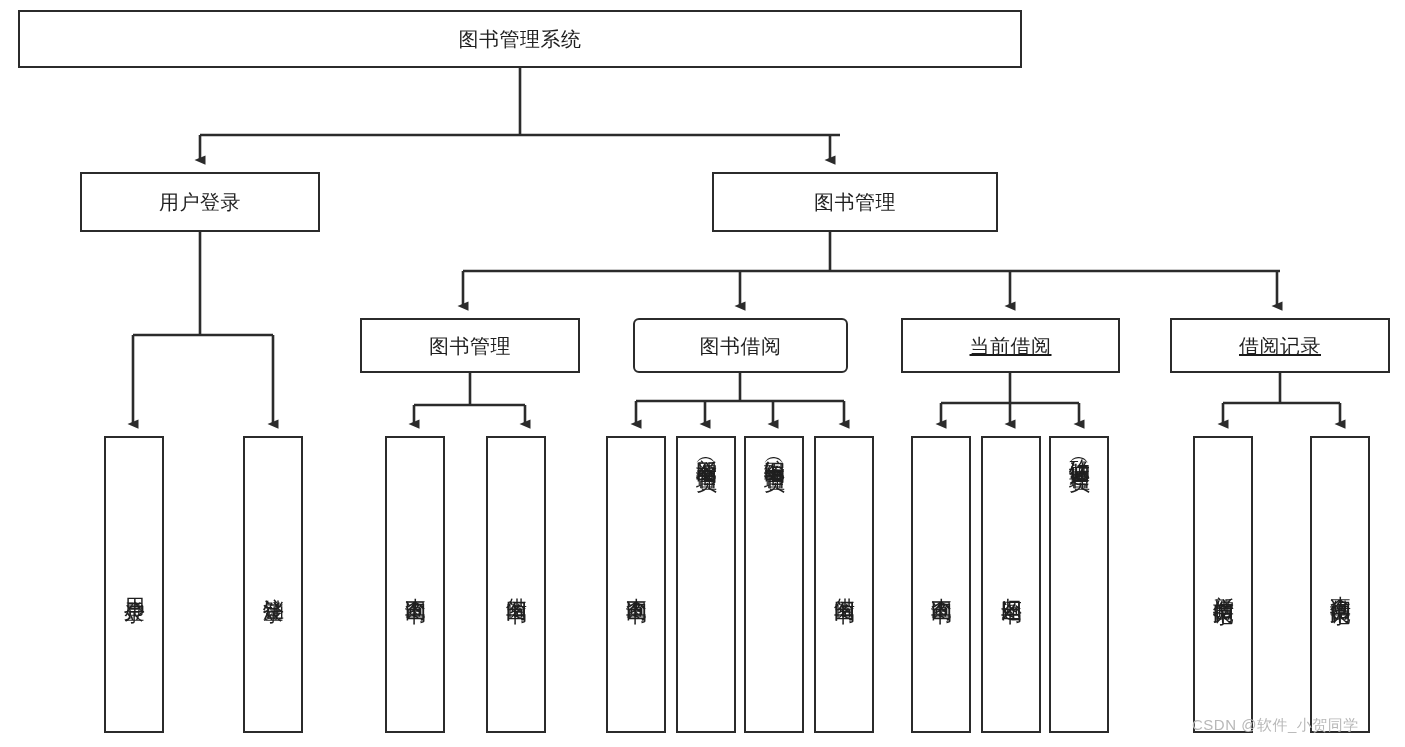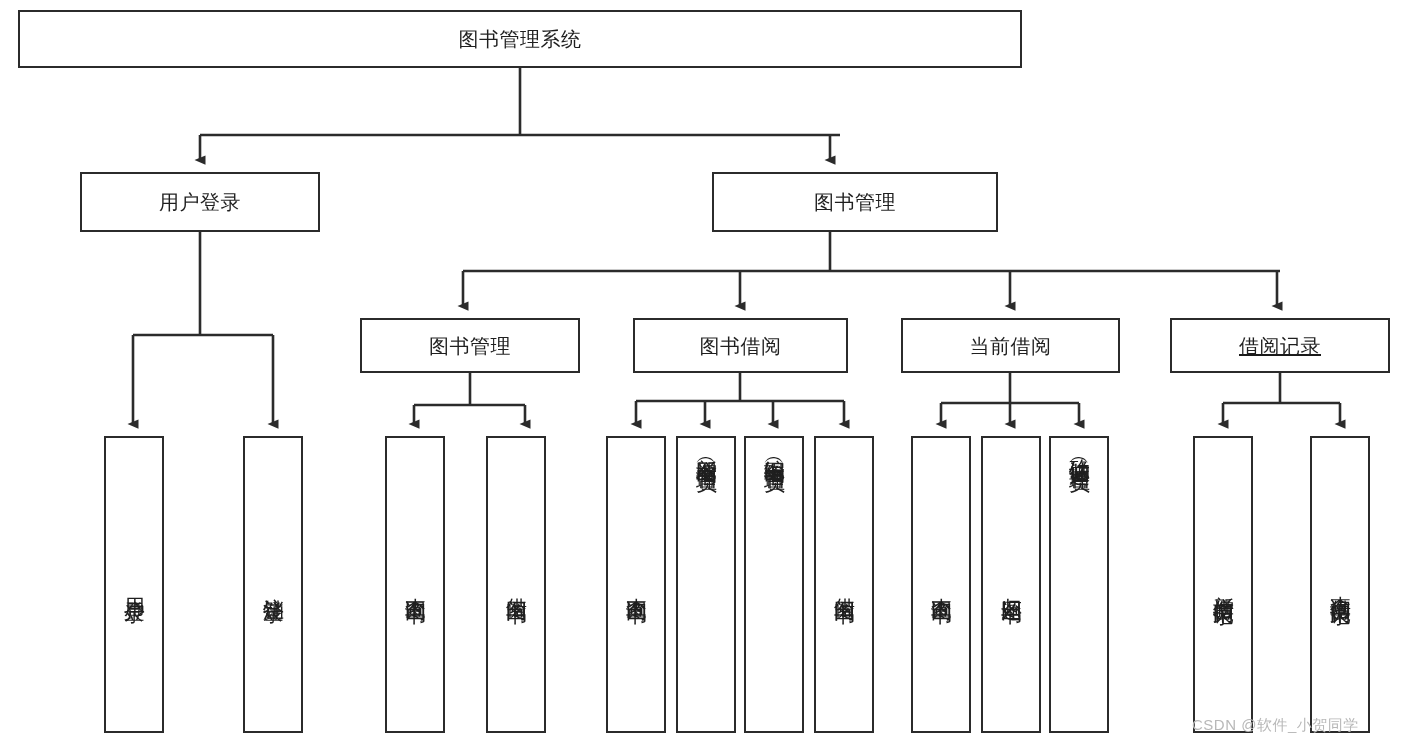--- a/index.html
+++ b/index.html
@@ -133,25 +133,25 @@
   </div>
 
   <div class="node node-h" style="left:712px; top:172px; width:286px; height:60px;">
     <span class="node-label">图书管理</span>
   </div>
 
   <div class="node node-h" style="left:360px; top:318px; width:220px; height:55px;">
     <span class="node-label">图书管理</span>
   </div>
 
-  <div class="node node-h" style="left:633px; top:318px; width:215px; height:55px;">
+  <div class="node node-h" style="left:633px; top:318px; width:215px; height:55px;border-radius:6px;">
     <span class="node-label">图书借阅</span>
   </div>
 
-  <div class="node node-h" style="left:901px; top:318px; width:219px; height:55px;">
+  <div class="node node-h" style="left:901px; top:318px; width:219px; height:55px;text-decoration:underline;">
     <span class="node-label">当前借阅</span>
   </div>
 
   <div class="node node-h" style="left:1170px; top:318px; width:220px; height:55px;text-decoration:underline;">
     <span class="node-label">借阅记录</span>
   </div>
 
   <div class="node node-v v-center" style="left:104px; top:436px; width:60px; height:297px;">
     <span class="node-label">用户登录</span>
   </div>

